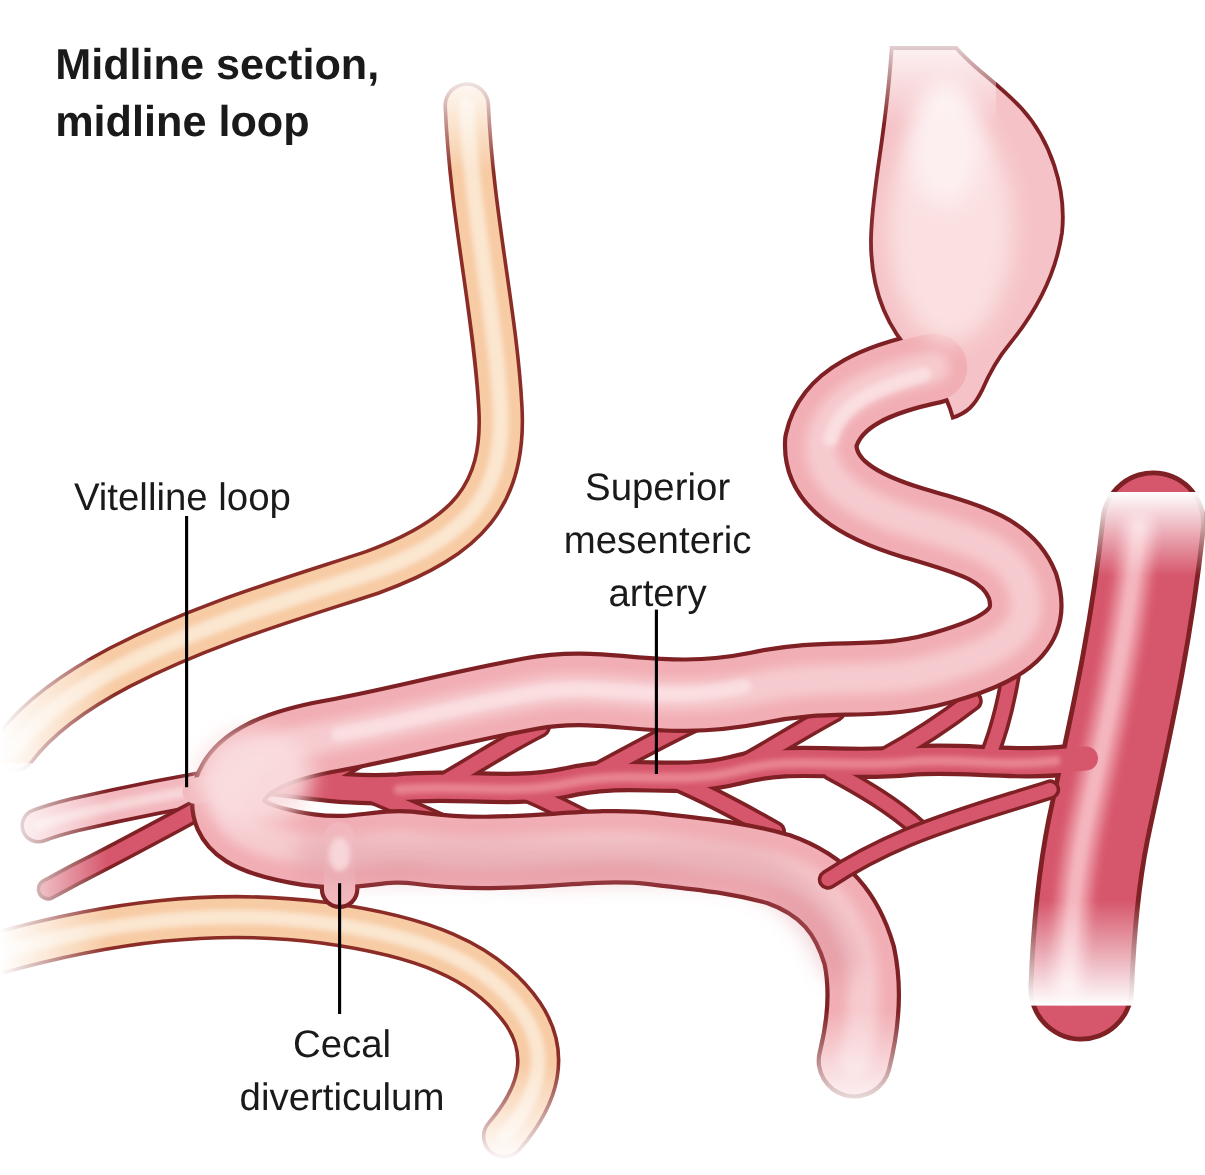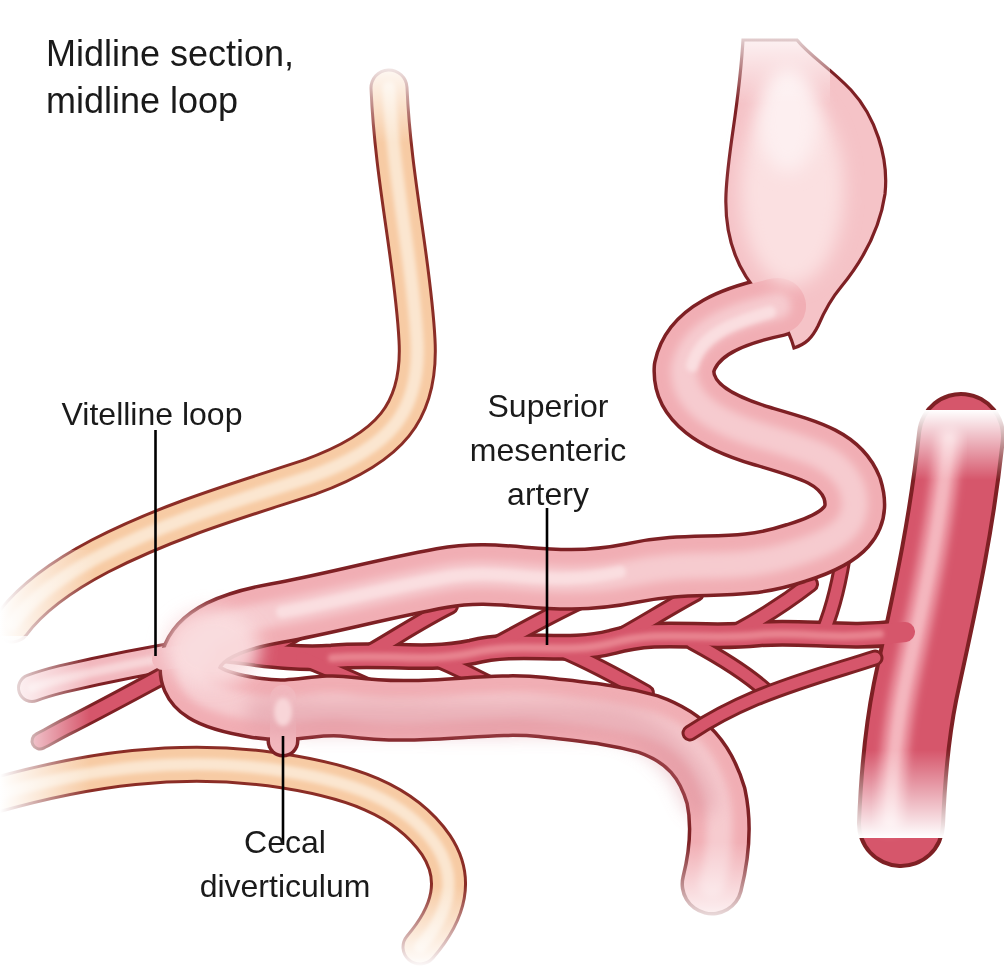--- a/index.html
+++ b/index.html
@@ -19,28 +19,28 @@
     line-height:44px;
     text-align:center;
     white-space:pre-line;
     letter-spacing:0px;
   }
   .title{
     position:absolute;
     left:46px;top:30px;
     color:var(--c-text,#1a1a1a);
     font-size:36px;
-    font-weight:400;
+    font-weight:700;
     line-height:47px;
     white-space:pre-line;
     text-align:left;
   }
   #lbl-vitelline{left:32px;top:392px;width:240px;}
   #lbl-sma{left:428px;top:384px;width:240px;}
-  #lbl-cecal{left:165px;top:820px;width:240px;}
+  #lbl-cecal{left:165px;top:848px;width:240px;}
 </style>
 </head>
 <body>
 
 <div class="stage">
 
 <svg width="1004" height="979" viewBox="0 0 1004 979">
   <defs>
     <filter id="f2" x="-30%" y="-30%" width="160%" height="160%">
           <feGaussianBlur stdDeviation="2.2"></feGaussianBlur>

